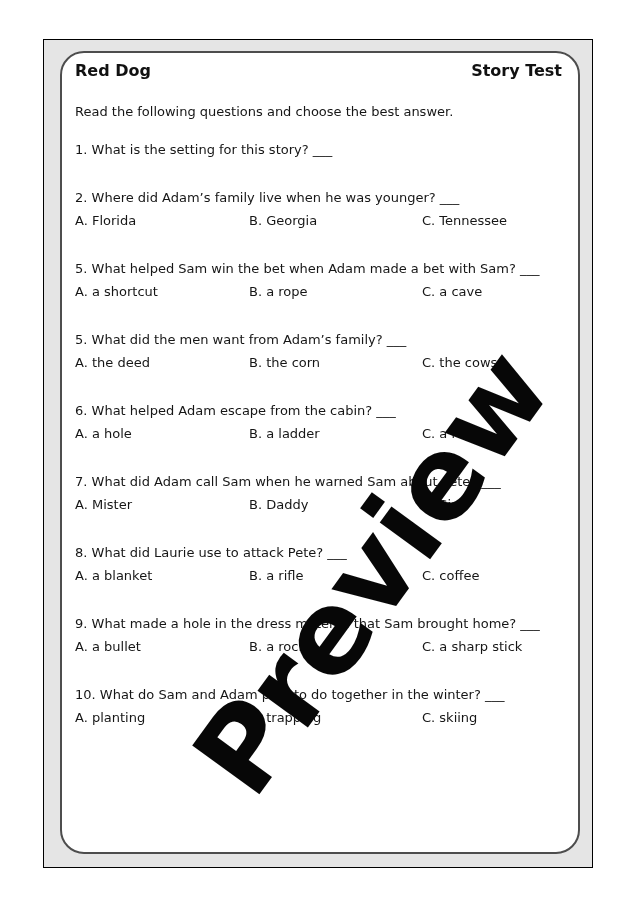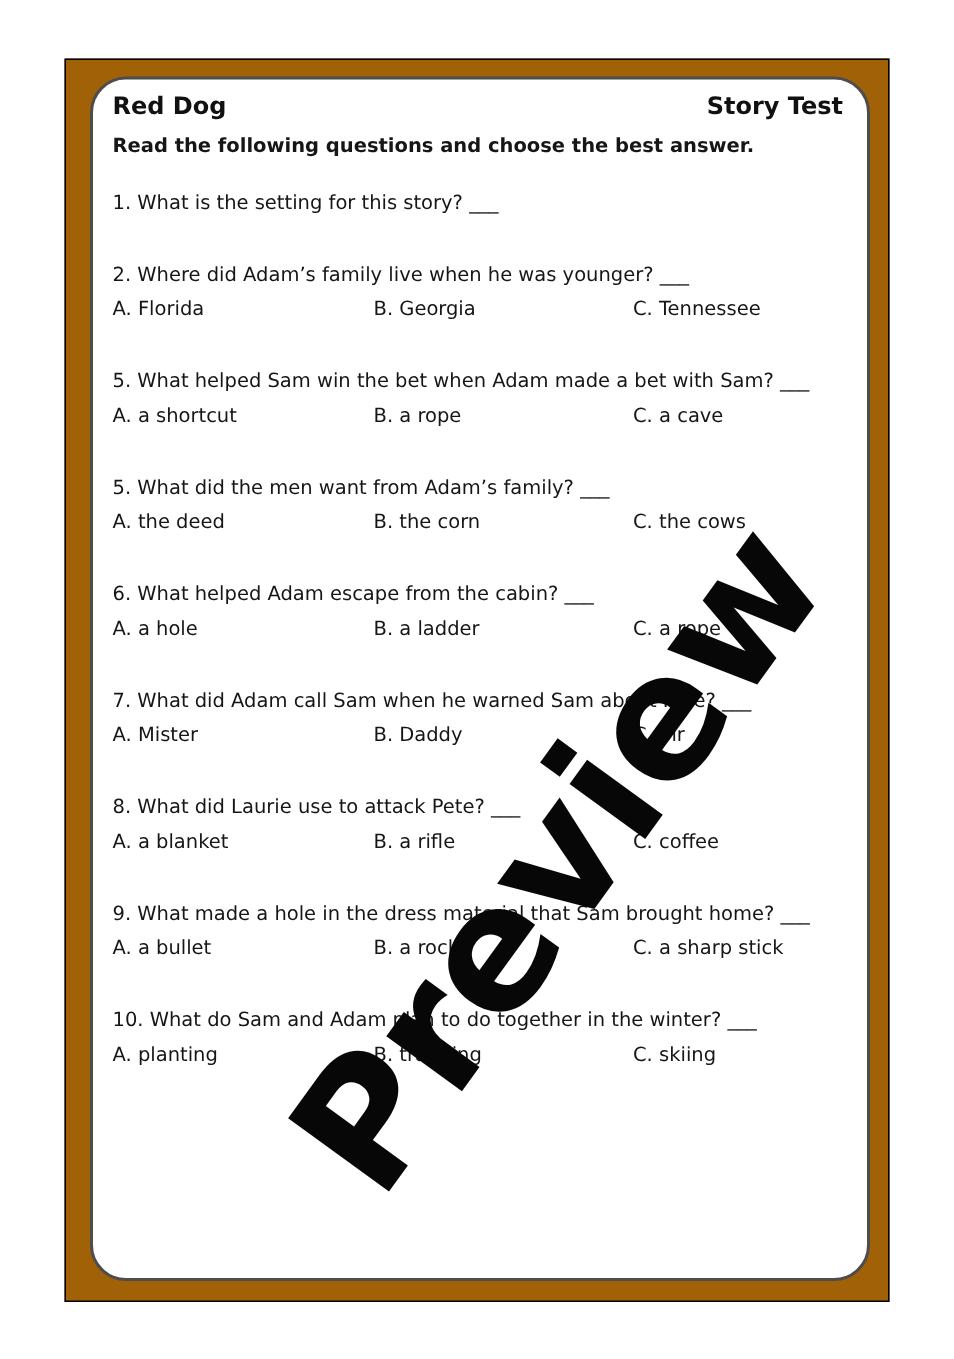--- a/index.html
+++ b/index.html
@@ -9,45 +9,44 @@
     font-family: "DejaVu Sans", "Liberation Sans", sans-serif;
     color: #161616;
     position: relative;
     overflow: hidden;
   }
   .outer-frame {
     position: absolute;
     left: 43px; top: 39px;
     width: 550px; height: 829px;
     border: 1px solid #000000;
-    background: #a16207;
+    background: #e5e5e5;
   }
   .sheet {
     position: absolute;
     left: 16px; top: 11px;
     width: 520px; height: 803px;
     border: 2px solid #4d4d4d;
     border-radius: 24px;
     padding: 8px 16px 8px 13px;
     background: #ffffff;
   }
   .sheet-header {
     display: flex;
     justify-content: space-between;
     align-items: baseline;
     font-size: 16px;
     font-weight: bold;
     line-height: 20px;
     color: #111111;
   }
   .instruction {
-    margin-top: 9px;
+    margin-top: 23px;
     font-size: 13px;
     line-height: 16px;
-    font-weight: bold;
   }
   .question {
     margin-top: 32px;
     font-size: 13px;
     line-height: 16px;
   }
   .question.first { margin-top: 22px; }
   .q-line { white-space: nowrap; }
   .opts {
     display: flex;

